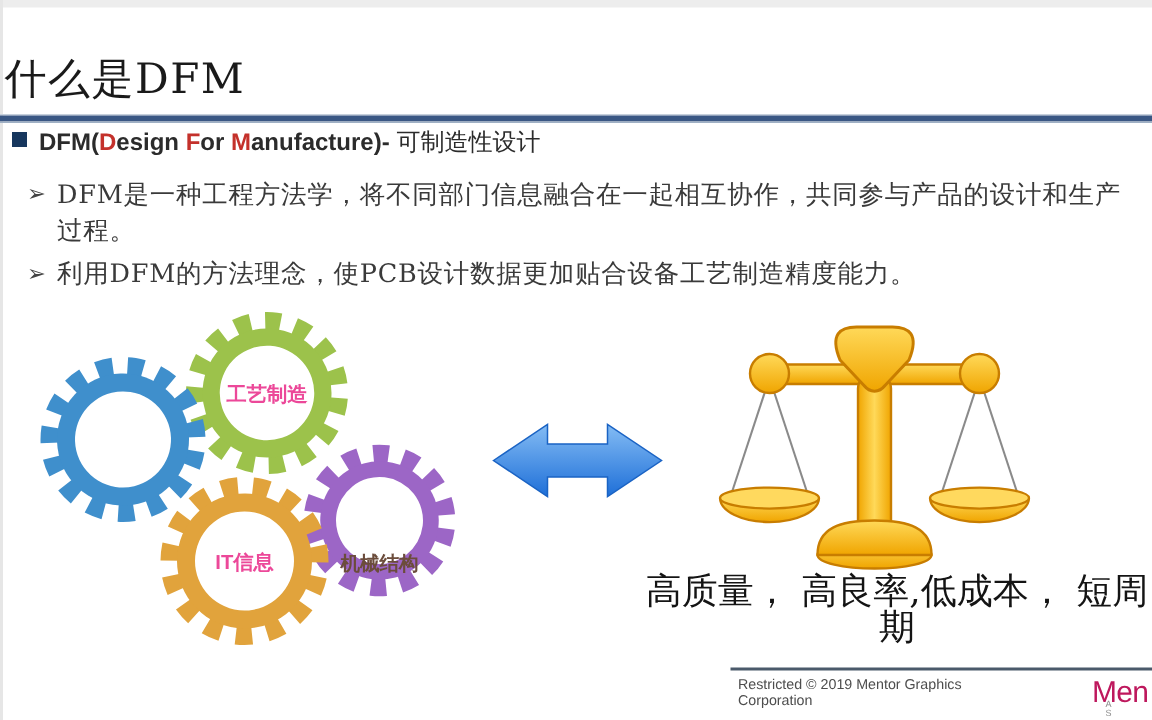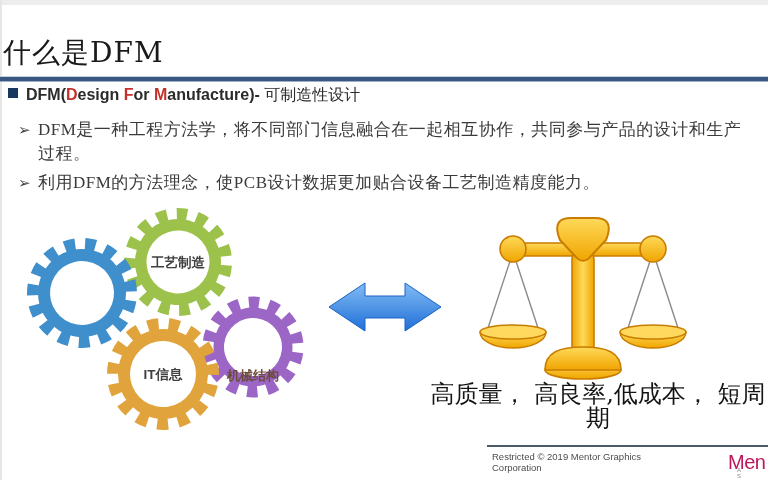--- a/index.html
+++ b/index.html
@@ -22,27 +22,27 @@
                margin-right:8px; vertical-align:2px; }
   .red { color:#c4312b; }
   .heading .cjk { font-weight:500; }
 
   .bullets { position:absolute; left:18px; top:118px; width:737px;
              font-family:"DejaVu Serif", serif; font-size:17px; color:#3a3a3a;
              line-height:24px; }
   .bullet { display:flex; margin-bottom:5px; }
   .bullet .marker { width:20px; flex:0 0 20px; font-family:"Liberation Sans",sans-serif;
                     color:#444; font-size:15px; line-height:24px; }
-  .bullet .btxt { flex:1; letter-spacing:0.5px;font-family:Liberation Serif, serif; }
+  .bullet .btxt { flex:1; letter-spacing:0.5px; }
 
   .diagram { position:absolute; left:0; top:0; width:768px; height:480px; }
 
   .gear-label { position:absolute; text-align:center; font-size:13.5px; font-weight:600;
                 font-family:"Liberation Sans", sans-serif; }
-  .lbl-blue { color:#404040; }
+  .lbl-blue { color:#ec4899; }
   .lbl-brown { color:#6b4c3b;margin-top:28px; }
   .lbl-rd   { left:37px;  top:285px; width:90px; }
   .lbl-proc { left:133px; top:254px; width:90px; }
   .lbl-it   { left:118px; top:366px; width:90px; }
   .lbl-mech { left:207px; top:339px; width:92px; font-size:13px; }
 
   .caption { position:absolute; left:428px; top:382px; width:340px; text-align:center;
              font-family:"DejaVu Serif", serif; font-size:24px; color:#141414;
              line-height:24px; }
 

